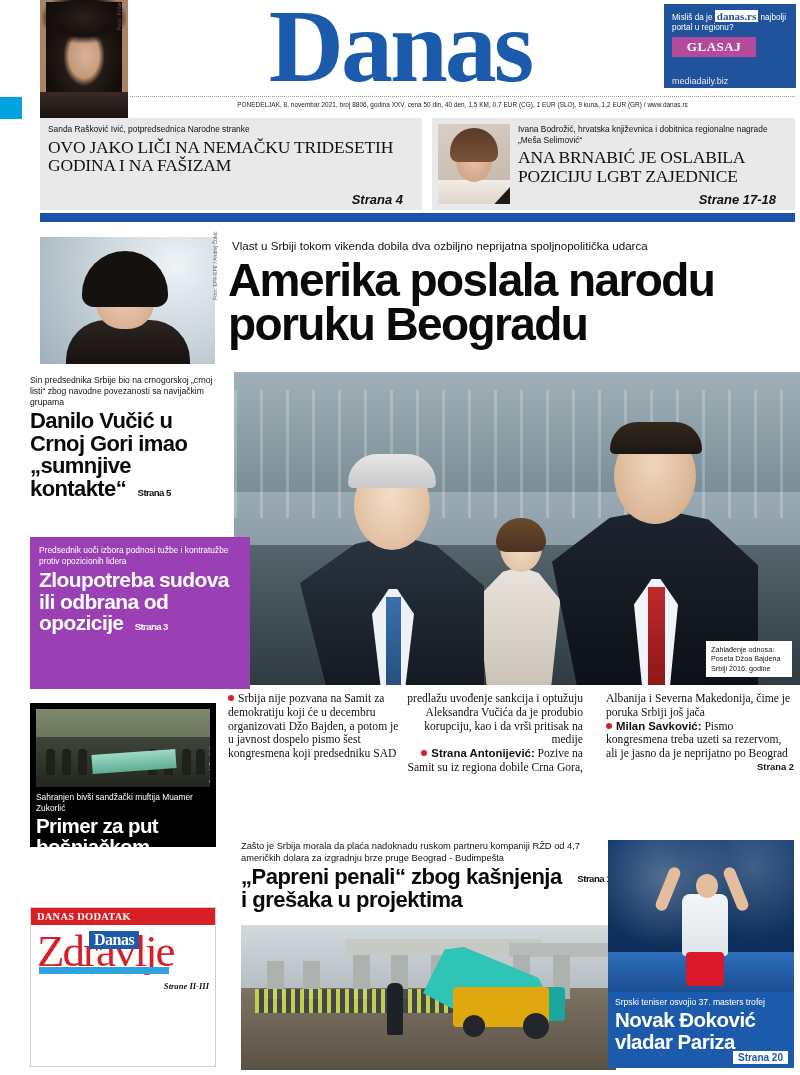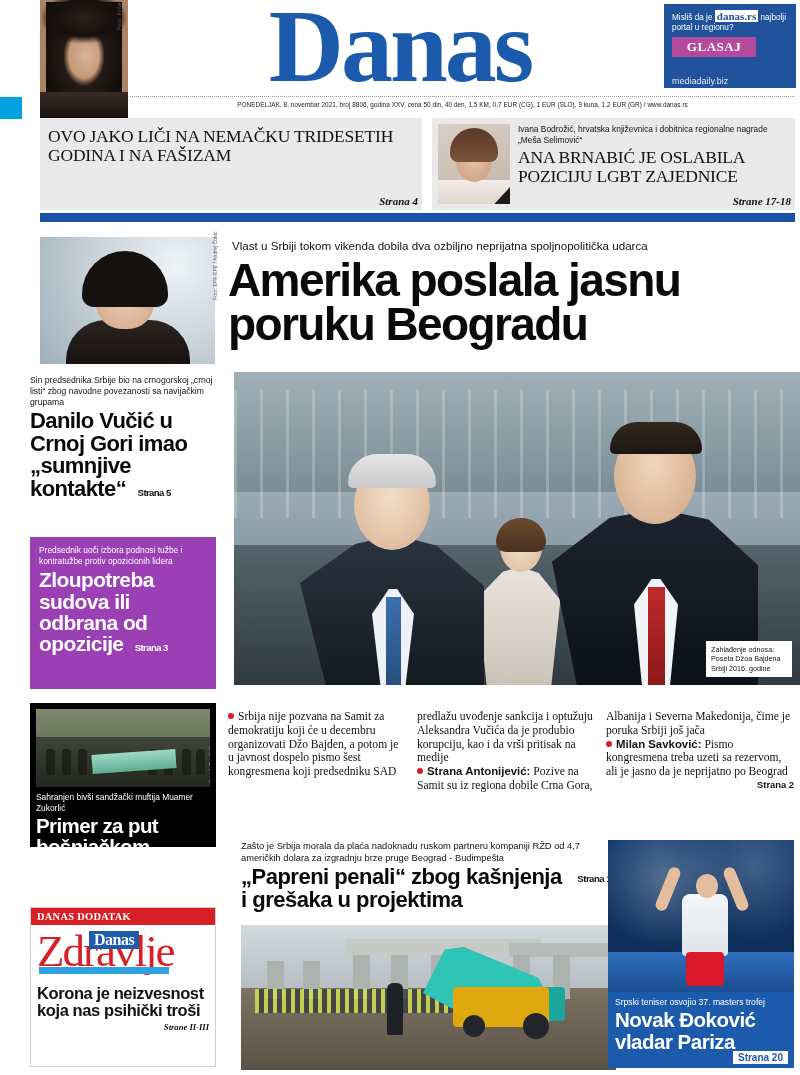--- a/index.html
+++ b/index.html
@@ -97,22 +97,22 @@
   .t2-thumb .shoulder {
     position:absolute; left:46px; bottom:0; width:26px; height:26px;
     background:#1d1a18; clip-path: polygon(40% 100%, 100% 35%, 100% 100%);
   }
   .teaser-kicker { font-size:8.4px; color:#111; line-height:1.25; }
   .teaser-head {
     font-family:"Liberation Serif", serif; font-size:17.5px; line-height:1.06;
     color:#111; margin-top:3px; letter-spacing:-.2px;
   }
   .teaser-page {
-    position:absolute; right:4px; bottom:3px;
-    font-family:Liberation Serif, serif; font-style:italic; font-weight:bold; font-size:11px; color:#111;
+    position:absolute; right:19px; bottom:3px;
+    font-family:Liberation Sans, sans-serif; font-style:italic; font-weight:bold; font-size:13px; color:#111;
   }
   .blue-rule { position:absolute; left:40px; top:213px; width:755px; height:9px; background:#1a52a8; }
 
   
   .lead-photo {
     position:absolute; left:40px; top:237px; width:175px; height:127px; overflow:hidden;
     background:linear-gradient(170deg,#cfd8de 0%,#b9c4cc 100%);
   }
   .lead-photo .bg {
     position:absolute; inset:0;
@@ -228,21 +228,21 @@
   .col-left { position:absolute; left:30px; top:375px; width:186px; }
   .story-kicker { font-size:8.6px; line-height:1.26; color:#111; }
   .story-head {
     font-weight:bold; font-size:22px; line-height:1.02; color:#0a0a0a; margin-top:3px; letter-spacing:-.6px;
   }
   .page-ref {
     font-weight:bold; font-size:9.6px; color:#111; display:inline-block; margin-left:6px;
     vertical-align:baseline;
   }
   .purple-box {
-    position:absolute; left:30px; top:537px; width:186px; height:152px;
+    position:absolute; left:30px; top:537px; width:220px; height:152px;
     background:#9b3fb5; color:#fff; padding:8px 9px 0 9px;
   }
   .purple-box .story-kicker { color:#fff; font-size:8.4px; }
   .purple-box .story-head { color:#fff; font-size:21px; }
   .purple-box .page-ref { color:#fff; }
 
   .black-box {
     position:absolute; left:30px; top:703px; width:186px; height:144px;
     background:#000; color:#fff; padding:6px 6px 0 6px;
   }
@@ -287,23 +287,23 @@
   .zd-head {
     margin:6px 6px 0 6px; font-weight:bold; font-size:16.5px; line-height:1.06; color:#111; letter-spacing:-.4px;
   }
   .zd-page {
     text-align:right; margin:2px 6px 0 0;
     font-family:"Liberation Serif", serif; font-style:italic; font-weight:bold; font-size:8.6px; color:#111;
   }
 
   
   .bullets { position:absolute; left:228px; top:692px; width:566px; height:140px; }
-  .bcol { position:absolute; top:0; width:176px; font-family:"Liberation Serif", serif; font-size:11.6px; line-height:1.19; color:#111;margin-top:18px; }
+  .bcol { position:absolute; top:0; width:176px; font-family:"Liberation Serif", serif; font-size:11.6px; line-height:1.19; color:#111; }
   .bcol.c1 { left:0; }
-  .bcol.c2 { left:189px; }
+  .bcol.c2 { left:179px;text-align:right; }
   .bcol.c3 { left:378px; width:188px; }
   .bcol p { margin:0; }
   .bullet-dot {
     display:inline-block; width:6px; height:6px; border-radius:50%; background:#d81f26;
     margin-right:4px; vertical-align:middle; position:relative; top:-1px;
   }
   .bname { font-family:"Liberation Sans", sans-serif; font-weight:bold; font-size:11.4px; }
   .bcol .page-ref { font-family:"Liberation Sans", sans-serif; font-size:9.4px; float:right; }
 
   
@@ -406,20 +406,21 @@
 
   <div class="dateline-wrap">
     <div class="dateline-rule"></div>
     <div class="dateline">PONEDELJAK, 8. novembar 2021, broj 8806, godina XXV, cena 50 din, 40 den, 1,5 KM, 0,7 EUR (CG), 1 EUR (SLO), 9 kuna, 1,2 EUR (GR)  /  www.danas.rs</div>
   </div>
 
   <div class="teasers">
 
     <div class="teaser t1">
       <div class="teaser-inner">
+        <div class="teaser-kicker">Sanda Rašković Ivić, potpredsednica Narodne stranke</div>
         <div class="teaser-head">OVO JAKO LIČI NA NEMAČKU TRIDESETIH GODINA I NA FAŠIZAM</div>
         <div class="teaser-page">Strana 4</div>
       </div>
     </div>
 
     <div class="teaser t2">
       <div class="t2-thumb">
         <div class="shirt"></div>
           <div class="face"></div>
           <div class="hair"></div>
@@ -437,21 +438,21 @@
 
   <div class="lead-photo">
     <div class="bg"></div>
       <div class="body"></div>
       <div class="face"></div>
       <div class="hair"></div>
   </div>
   <div class="lead-credit">Foto: EPA-EFE / Andrej Čukić</div>
 
   <div class="lead-kicker">Vlast u Srbiji tokom vikenda dobila dva ozbiljno neprijatna spoljnopolitička udarca</div>
-  <div class="lead-headline">Amerika poslala jasnu poruku Beogradu</div>
+  <div class="lead-headline">Amerika poslala narodu poruku Beogradu</div>
 
   <div class="main-photo">
     <div class="mp-sky"></div>
     <div class="mp-wall"></div>
     <div class="mp-rail"></div>
     <div class="mp-crowd"></div>
 
     <div class="fig child">
       <div class="coat"></div>
         <div class="head"></div>
@@ -512,21 +513,20 @@
     </div>
   </div>
 
   <div class="zdravlje">
     <div class="zd-bar">DANAS DODATAK</div>
     <div class="zd-logo">
       <div class="zd-word">Zdravlje</div>
       <div class="zd-badge">Danas</div>
       <div class="zd-underline"></div>
     </div>
-    <div class="zd-head">Korona je neizvesnost koja nas psihički troši</div>
     <div class="zd-page">Strane II-III</div>
   </div>
 
   <div class="bullets">
     <div class="bcol c1">
       <p>
         <span class="bullet-dot"></span><span>Srbija nije pozvana na Samit za demokratiju koji će u decembru organizovati Džo Bajden, a potom je u javnost dospelo pismo šest kongresmena koji predsedniku SAD</span>
       </p>
     </div>
 

